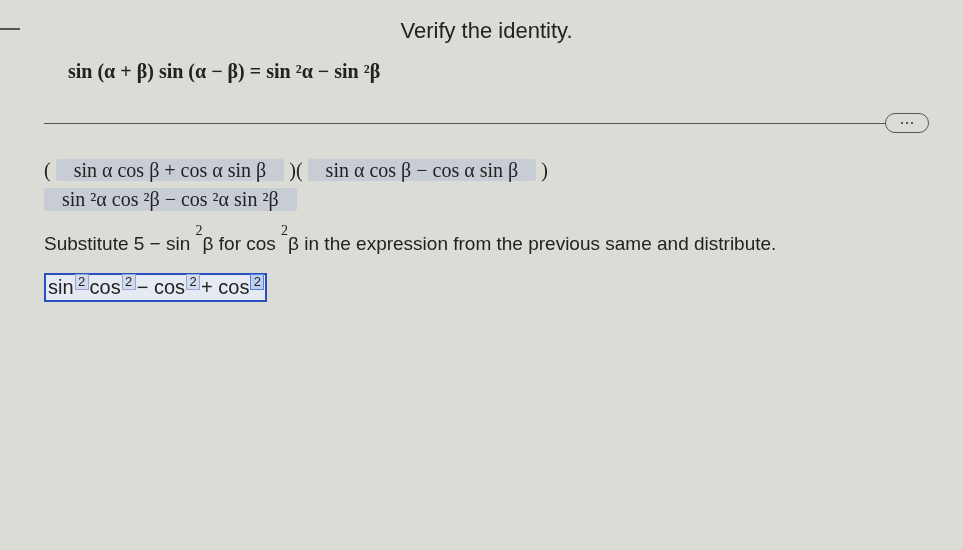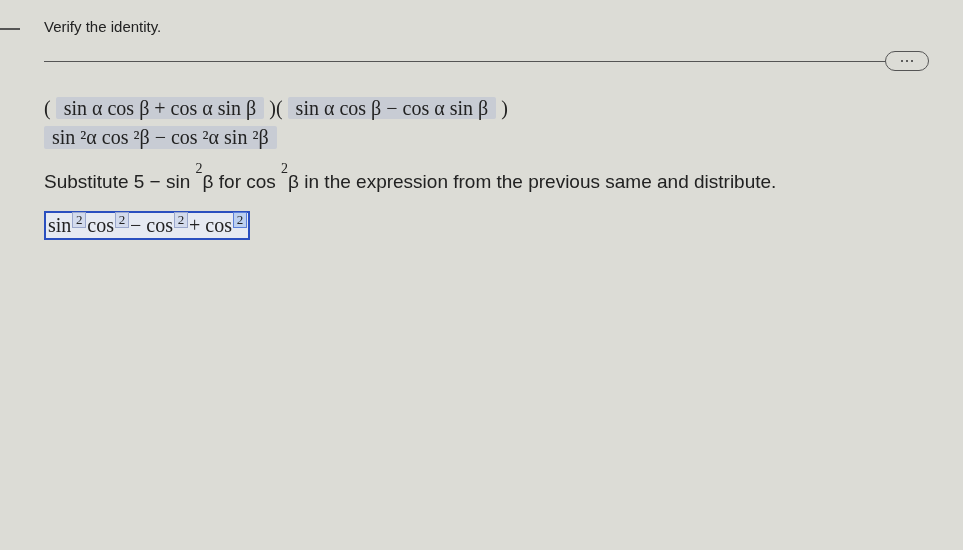--- a/index.html
+++ b/index.html
@@ -20,22 +20,23 @@
   }
   .left-rule {
     position: absolute;
     left: 0;
     top: 28px;
     width: 20px;
     height: 2px;
     background: #555;
   }
   .instruction {
-    font-size: 15px;
+    font-size: 22px;
     margin-bottom: 16px;
+    text-align: center;
   }
   .identity {
     font-size: 20px;
     font-weight: bold;
     margin-left: 24px;
     margin-bottom: 30px;
     font-family: "Times New Roman", serif;
   }
   .divider-row {
     display: flex;
@@ -67,38 +68,38 @@
     margin-bottom: 16px;
     line-height: 1.35;
   }
   .math {
     font-family: "Times New Roman", serif;
     font-size: 20px;
   }
   .filled {
     background: #c8ccd4;
     border-radius: 2px;
-    padding: 0 8px;
+    padding: 0 18px;
   }
   .hint {
     font-size: 19px;
   }
   .answer-row {
     display: flex;
     align-items: baseline;
     gap: 10px;
     margin-bottom: 18px;
     flex-wrap: wrap;
   }
   .input-box {
     border: 2px solid #2a4fbf;
     background: #e6eaf2;
     display: inline-flex;
     align-items: baseline;
-    font-family: Liberation Serif, serif;
+    font-family: Liberation Sans, sans-serif;
     font-size: 20px;
     padding: 1px 0 1px 2px;
   }
   .sup-entry {
     display: inline-block;
     min-width: 12px;
     border: 1px solid #9aa7cc;
     background: #d3dbed;
     font-size: 13px;
     text-align: center;
@@ -110,20 +111,25 @@
   sup { font-size: 0.7em; position: relative; top: -0.5em;}
 </style>
 </head>
 <body>
 
 <div class="page">
   <div class="left-rule"></div>
 
   <div class="instruction">Verify the identity.</div>
 
+  <div class="identity">
+    <span>sin (α + β) sin (α − β)</span>
+    = 
+    <span>sin ²α − sin ²β</span>
+  </div>
 
   <div class="divider-row">
     <div class="divider-line"></div>
     <div class="ellipsis-btn">
       <span class="dot"></span>
       <span class="dot"></span>
       <span class="dot"></span>
     </div>
   </div>
 

